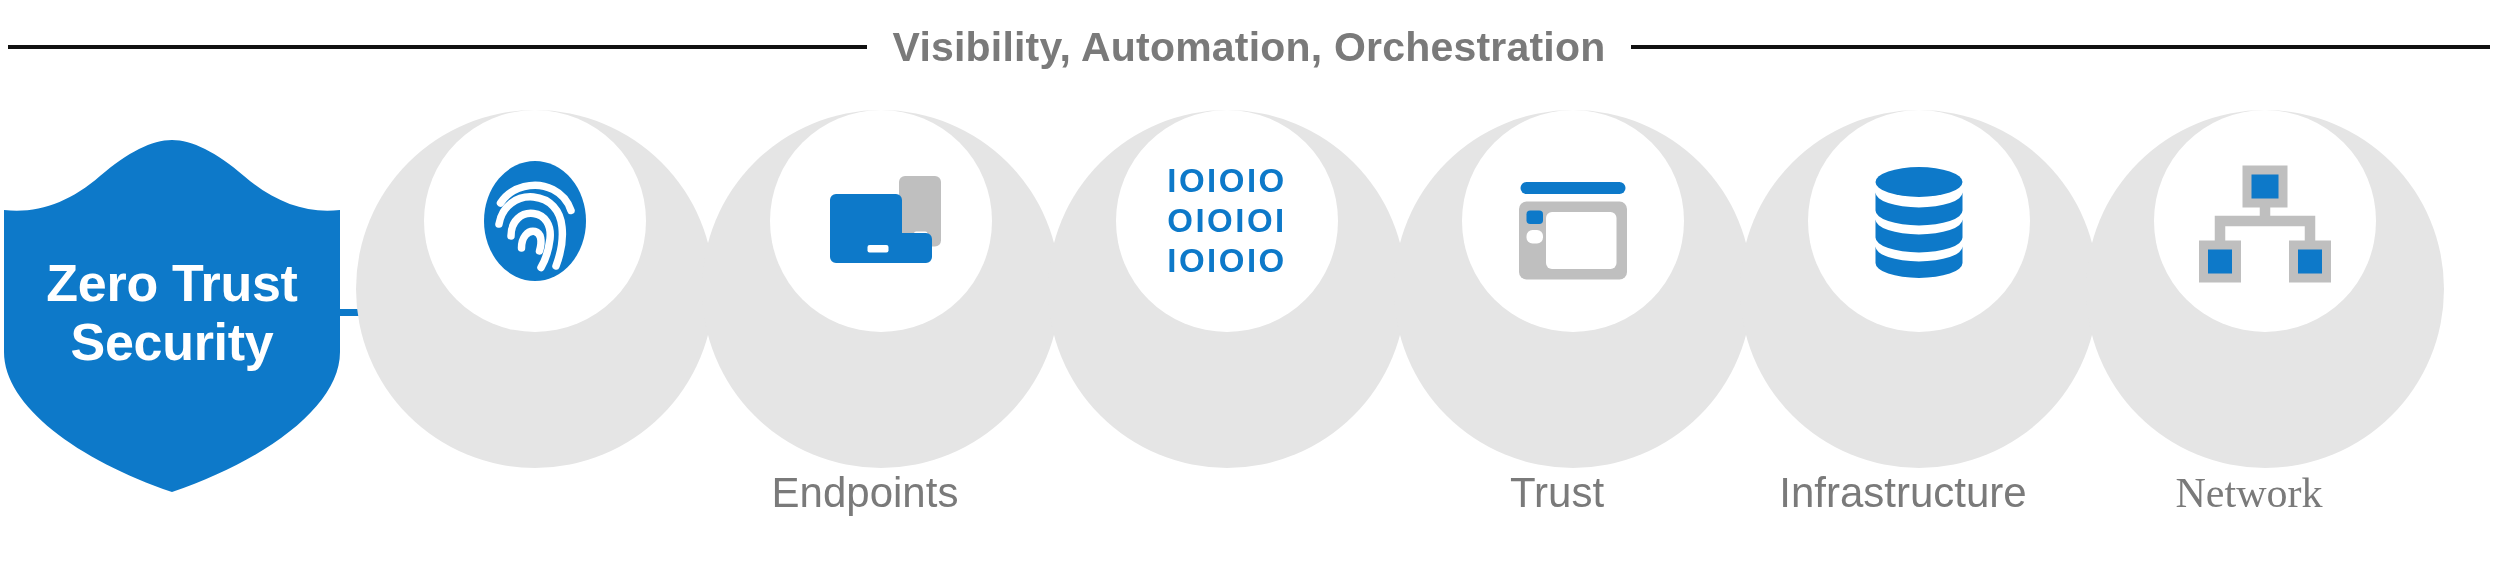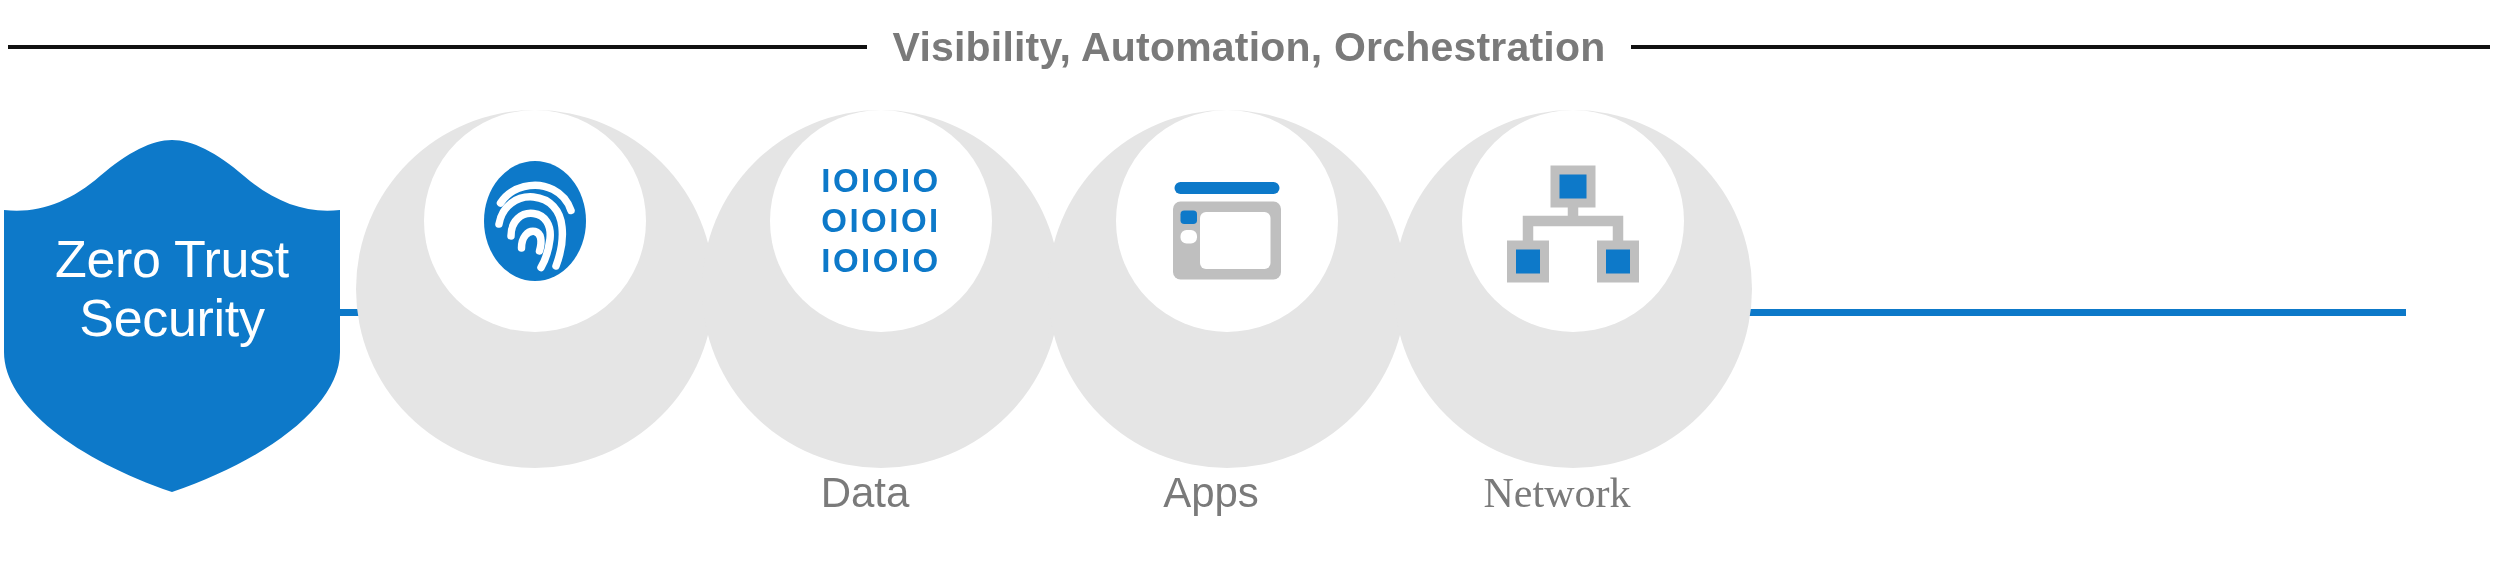--- a/index.html
+++ b/index.html
@@ -29,23 +29,23 @@
     position:absolute;top:309px;left:296px;width:2110px;height:7px;
     background:#0d79c9;z-index:2;
   }
 
   
   .shield-wrap{
     position:absolute;left:4px;top:138px;width:336px;height:356px;z-index:5;
   }
   .shield-wrap svg{display:block;width:336px;height:356px;}
   .shield-text{
-    position:absolute;left:0;top:92px;width:336px;
+    position:absolute;left:0;top:116px;width:336px;
     text-align:center;color:#ffffff;
-    font-size:52px;font-weight:400;line-height:1.14;
+    font-size:52px;font-weight:700;line-height:1.14;
     letter-spacing:-0.3px;
     text-shadow:none;
   }
   .shield-text .l2{display:block;text-align:center;}
 
   
   .pillars{
     position:absolute;left:340px;top:110px;width:2150px;height:400px;
     display:flex;align-items:flex-start;z-index:3;
   }
@@ -117,49 +117,77 @@
               <path d="M27 38 C34 27 50 23 62 29 C68 32 72 37 74 43"></path>
               <path d="M26 52 C28 40 38 33 49 34 C60 35 67 43 68 54 C69 63 67 72 64 80"></path>
               <path d="M34 60 C34 50 41 44 49 45 C57 46 61 53 60 62 C59 70 57 76 54 81"></path>
               <path d="M41 68 C41 61 45 56 50 57 C54 58 55 63 53 70"></path>
             </g>
           </svg>
         </div>
       </div>
     </div>
 
+    <div class="pillar">
+      <div class="ring">
+        <div class="ring-inner">
+          <svg class="glyph" viewBox="0 0 100 100">
+            <rect x="62" y="20" width="28" height="47" rx="4" fill="#bfbfbf"></rect>
+            <rect x="72" y="57" width="9" height="4" rx="1.4" fill="#ffffff"></rect>
+            <path d="M16 36 a4 4 0 0 1 4-4 h40 a4 4 0 0 1 4 4 v22 h16 a4 4 0 0 1 4 4 v12
+                     a4 4 0 0 1 -4 4 h-60 a4 4 0 0 1 -4 -4 Z" fill="#0d79c9"></path>
+            <rect x="41" y="66" width="14" height="5" rx="1.4" fill="#ffffff"></rect>
+          </svg>
+        </div>
+      </div>
+      <div class="pillar-label">Endpoints</div>
+    </div>
 
     <div class="pillar">
       <div class="ring">
         <div class="ring-inner">
           <div class="binary">
             <span>IOIOIO</span>
             <span>OIOIOI</span>
             <span>IOIOIO</span>
           </div>
         </div>
       </div>
-      <div class="pillar-label">Data</div>
     </div>
 
     <div class="pillar">
       <div class="ring">
         <div class="ring-inner">
           <svg class="glyph" viewBox="0 0 100 100">
             <rect x="15" y="24" width="70" height="8" rx="4" fill="#0d79c9"></rect>
             <rect x="14" y="37" width="72" height="52" rx="5" fill="#bfbfbf"></rect>
             <rect x="32" y="44" width="47" height="38" rx="4" fill="#ffffff"></rect>
             <rect x="19" y="43" width="11" height="9" rx="2.5" fill="#0d79c9"></rect>
             <rect x="19" y="56" width="11" height="9" rx="4" fill="#ffffff"></rect>
           </svg>
         </div>
       </div>
-      <div class="pillar-label">Apps</div>
-    </div>
-
+      <div class="pillar-label">Trust</div>
+    </div>
+
+    <div class="pillar">
+      <div class="ring">
+        <div class="ring-inner">
+          <svg class="glyph" viewBox="0 0 100 100">
+            <g fill="#0d79c9">
+              <ellipse cx="50" cy="24" rx="29" ry="10"></ellipse>
+              <path d="M21 31 v12 a29 10 0 0 0 58 0 v-12 a29 10 0 0 1 -58 0 Z"></path>
+              <path d="M21 49 v12 a29 10 0 0 0 58 0 v-12 a29 10 0 0 1 -58 0 Z"></path>
+              <path d="M21 67 v11 a29 10 0 0 0 58 0 v-11 a29 10 0 0 1 -58 0 Z"></path>
+            </g>
+          </svg>
+        </div>
+      </div>
+      <div class="pillar-label">Infrastructure</div>
+    </div>
 
     <div class="pillar">
       <div class="ring">
         <div class="ring-inner">
           <svg class="glyph" viewBox="0 0 100 100">
             <g stroke="#bfbfbf" stroke-width="7" fill="none">
               <path d="M50 40 v10"></path>
               <path d="M20 66 v-16 h60 v16"></path>
             </g>
             <g fill="#bfbfbf">

